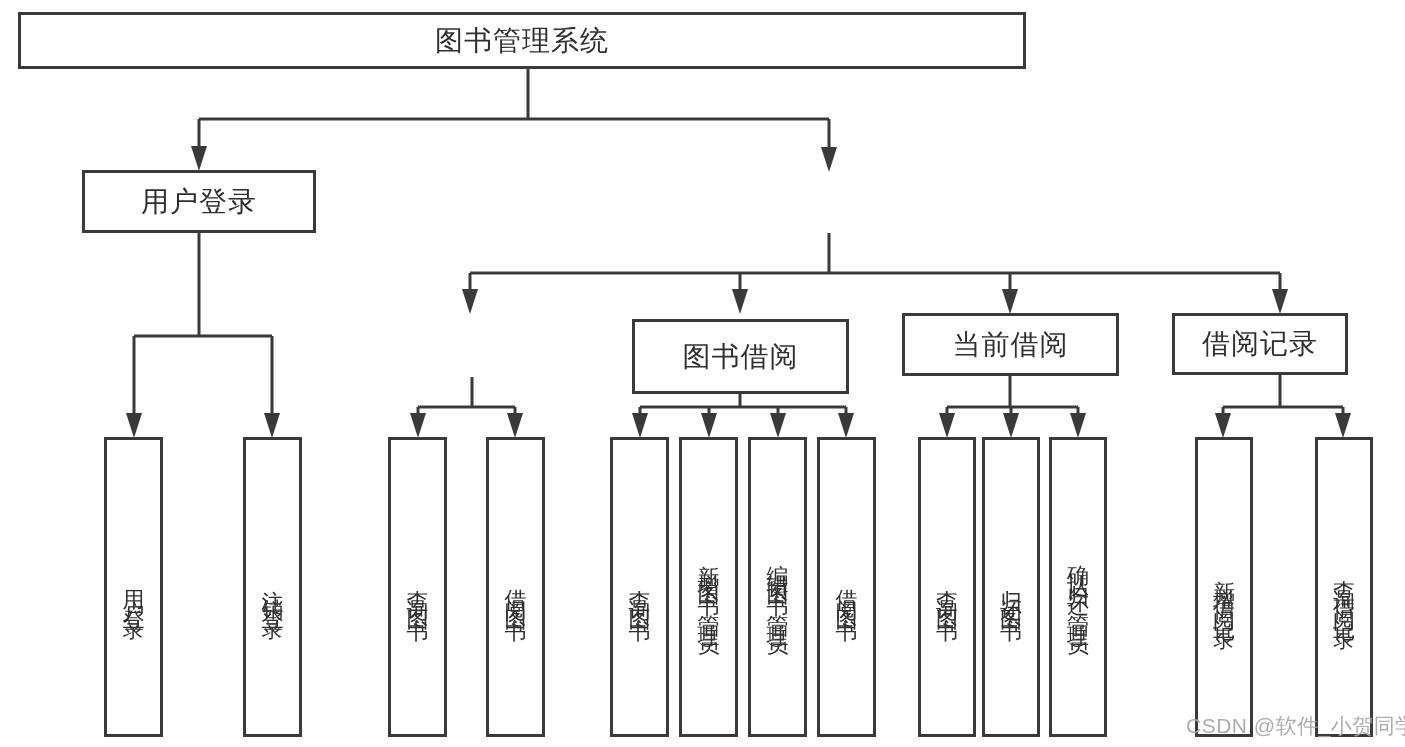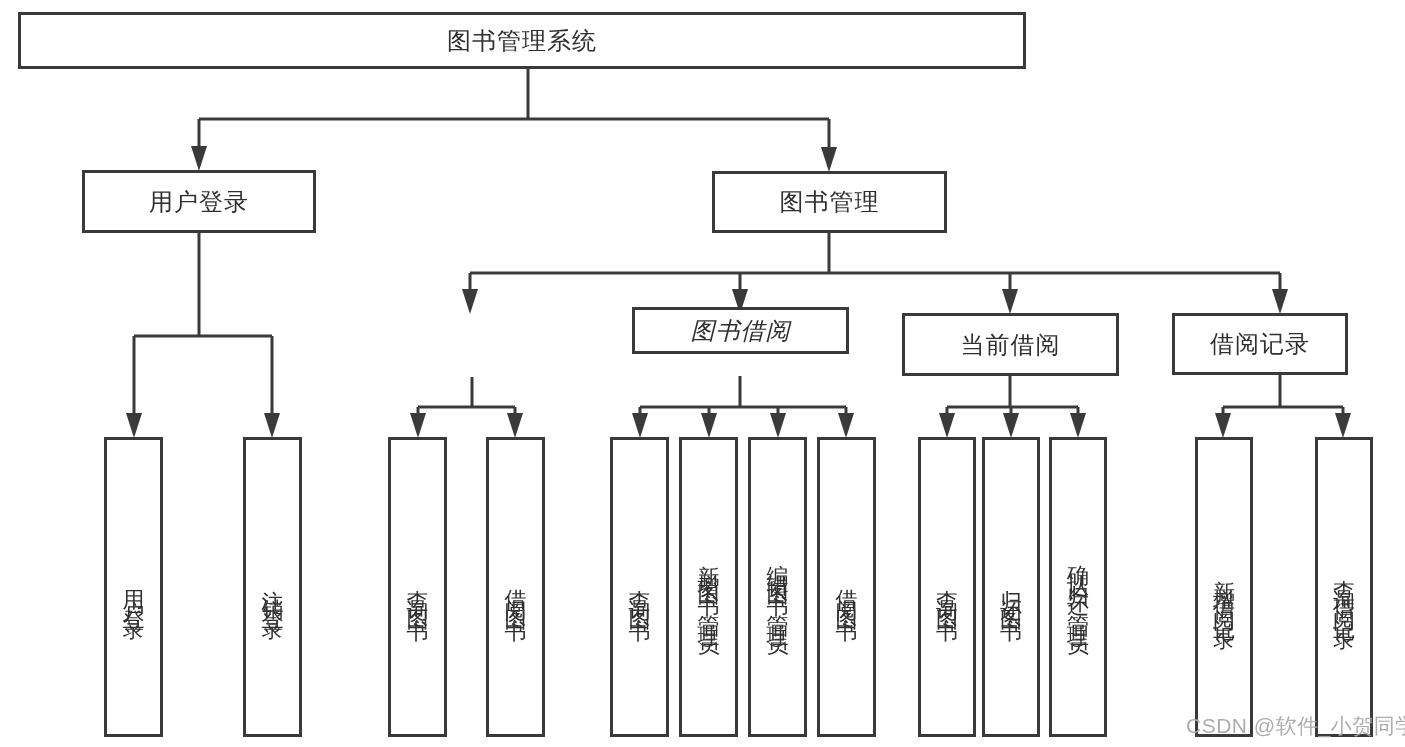--- a/index.html
+++ b/index.html
@@ -18,21 +18,21 @@
     position: absolute;
     box-sizing: border-box;
     background: #ffffff;
     border: 3px solid #3a3a3a;
     display: flex;
     align-items: center;
     justify-content: center;
     color: #2f2f2f;
   }
   .hnode span {
-    font-size: 24px;
+    font-size: 28px;
     letter-spacing: 1px;
     white-space: nowrap;
   }
   .vnode span {
     writing-mode: vertical-rl;
     text-orientation: mixed;
     font-size: 22px;
     line-height: 1;
     letter-spacing: 10px;
     margin-bottom: -10px;
@@ -86,25 +86,22 @@
     </g>
   </svg>
 
   <div class="node hnode" style="left:18px; top:12px; width:1008px; height:57px;">
     <span>图书管理系统</span>
   </div>
 
   <div class="node hnode" style="left:82px; top:170px; width:234px; height:63px;">
     <span>用户登录</span>
   </div>
-  <div class="node hnode" style="left:712px; top:171px; width:235px; height:62px;">
-    <span>图书管理</span>
-  </div>
 
-  <div class="node hnode" style="left:632px; top:307px; width:217px; height:47px;font-style:italic;">
+  <div class="node hnode" style="left:632px; top:319px; width:217px; height:75px;">
     <span>图书借阅</span>
   </div>
   <div class="node hnode" style="left:902px; top:313px; width:217px; height:63px;text-align:right;">
     <span>当前借阅</span>
   </div>
   <div class="node hnode" style="left:1172px; top:313px; width:176px; height:62px;">
     <span>借阅记录</span>
   </div>
 
   <div class="node vnode" style="left:104px; top:437px; width:59px; height:300px;">

